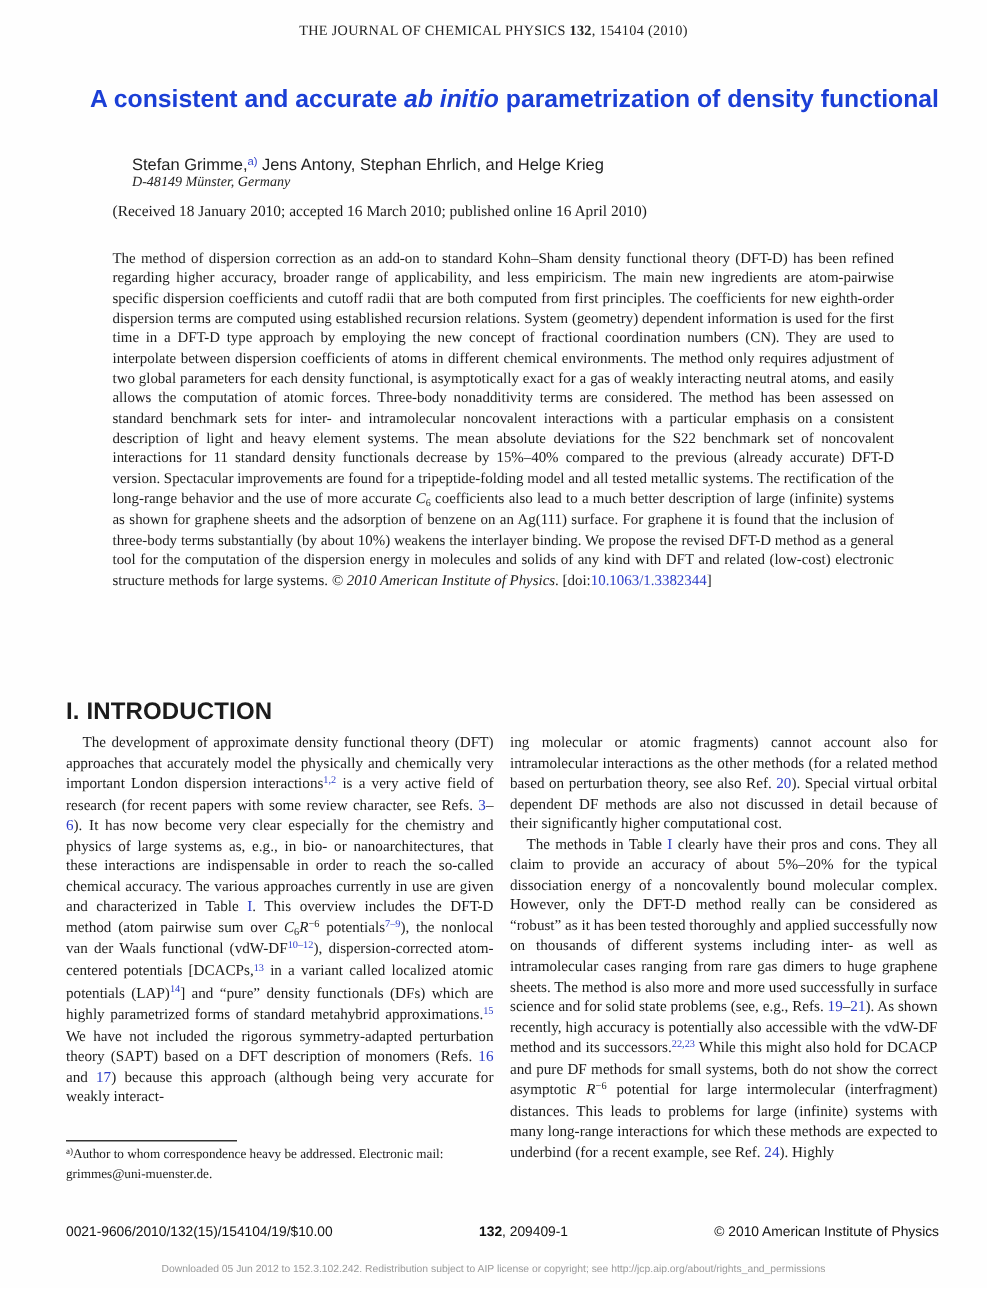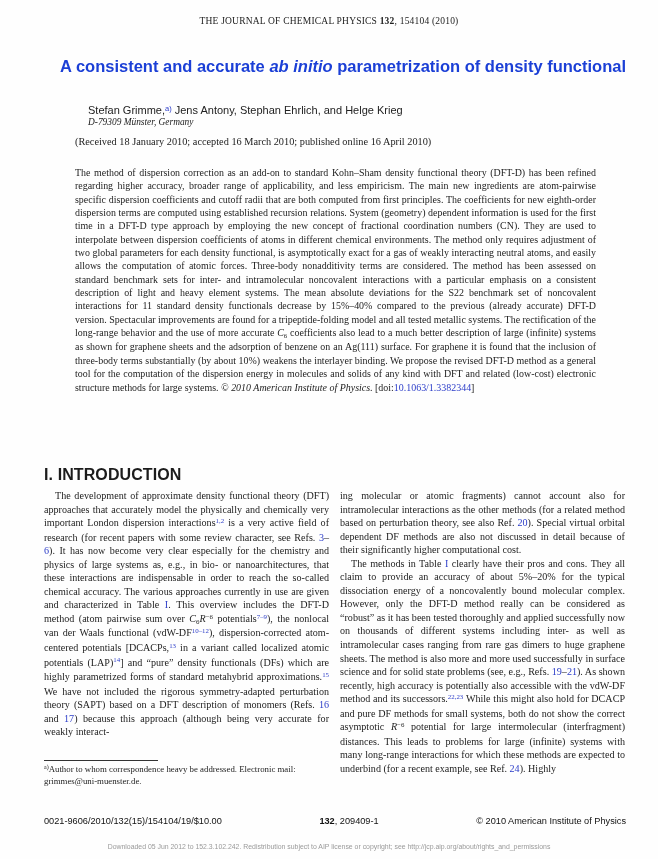--- a/index.html
+++ b/index.html
@@ -91,21 +91,21 @@
 <body>
 
 <div id="page">
 
   <div class="journal-header serif"><span>THE JOURNAL OF CHEMICAL PHYSICS </span><span class="bold">132</span><span>, 154104 (2010)</span></div>
 
   <h1 class="paper-title sans" style="margin:15px;"><span>A consistent and accurate </span><span class="italic">ab initio</span><span> parametrization of density functional</span><br></h1>
 
   <div class="author-line sans"><span>Stefan Grimme,</span><span class="suplink">a)</span><span> Jens Antony, Stephan Ehrlich, and Helge Krieg</span></div>
 
-  <div class="affiliation serif"><br><span>D-79309 Münster, Germany</span></div>
+  <div class="affiliation serif"><br><span>D-48149 Münster, Germany</span></div>
 
   <div class="received-line serif">(Received 18 January 2010; accepted 16 March 2010; published online 16 April 2010)</div>
 
   <div class="abstract serif"><span>The method of dispersion correction as an add-on to standard Kohn–Sham density functional theory (DFT-D) has been refined regarding higher accuracy, broader range of applicability, and less empiricism. The main new ingredients are atom-pairwise specific dispersion coefficients and cutoff radii that are both computed from first principles. The coefficients for new eighth-order dispersion terms are computed using established recursion relations. System (geometry) dependent information is used for the first time in a DFT-D type approach by employing the new concept of fractional coordination numbers (CN). They are used to interpolate between dispersion coefficients of atoms in different chemical environments. The method only requires adjustment of two global parameters for each density functional, is asymptotically exact for a gas of weakly interacting neutral atoms, and easily allows the computation of atomic forces. Three-body nonadditivity terms are considered. The method has been assessed on standard benchmark sets for inter- and intramolecular noncovalent interactions with a particular emphasis on a consistent description of light and heavy element systems. The mean absolute deviations for the S22 benchmark set of noncovalent interactions for 11 standard density functionals decrease by 15%–40% compared to the previous (already accurate) DFT-D version. Spectacular improvements are found for a tripeptide-folding model and all tested metallic systems. The rectification of the long-range behavior and the use of more accurate </span><span class="italic">C</span><span class="sub">6</span><span> coefficients also lead to a much better description of large (infinite) systems as shown for graphene sheets and the adsorption of benzene on an Ag(111) surface. For graphene it is found that the inclusion of three-body terms substantially (by about 10%) weakens the interlayer binding. We propose the revised DFT-D method as a general tool for the computation of the dispersion energy in molecules and solids of any kind with DFT and related (low-cost) electronic structure methods for large systems. </span><span class="italic">© 2010 American Institute of Physics</span><span>. [doi:</span><span class="link">10.1063/1.3382344</span><span>]</span></div>
 
   <div class="section-heading sans">I. INTRODUCTION</div>
 
   <div class="columns">
     <div class="col serif">
       <p class="indent"><span>The development of approximate density functional theory (DFT) approaches that accurately model the physically and chemically very important London dispersion interactions</span><span class="suplink">1,2</span><span> is a very active field of research (for recent papers with some review character, see Refs. </span><span class="link">3</span><span>–</span><span class="link">6</span><span>). It has now become very clear especially for the chemistry and physics of large systems as, e.g., in bio- or nanoarchitectures, that these interactions are indispensable in order to reach the so-called chemical accuracy. The various approaches currently in use are given and characterized in Table </span><span class="link">I</span><span>. This overview includes the DFT-D method (atom pairwise sum over </span><span class="italic">C</span><span class="sub">6</span><span class="italic">R</span><span class="sup">−6</span><span> potentials</span><span class="suplink">7–9</span><span>), the nonlocal van der Waals functional (vdW-DF</span><span class="suplink">10–12</span><span>), dispersion-corrected atom-centered potentials [DCACPs,</span><span class="suplink">13</span><span> in a variant called localized atomic potentials (LAP)</span><span class="suplink">14</span><span>] and “pure” density functionals (DFs) which are highly parametrized forms of standard metahybrid approximations.</span><span class="suplink">15</span><span> We have not included the rigorous symmetry-adapted perturbation theory (SAPT) based on a DFT description of monomers (Refs. </span><span class="link">16</span><span> and </span><span class="link">17</span><span>) because this approach (although being very accurate for weakly interact-</span></p>

